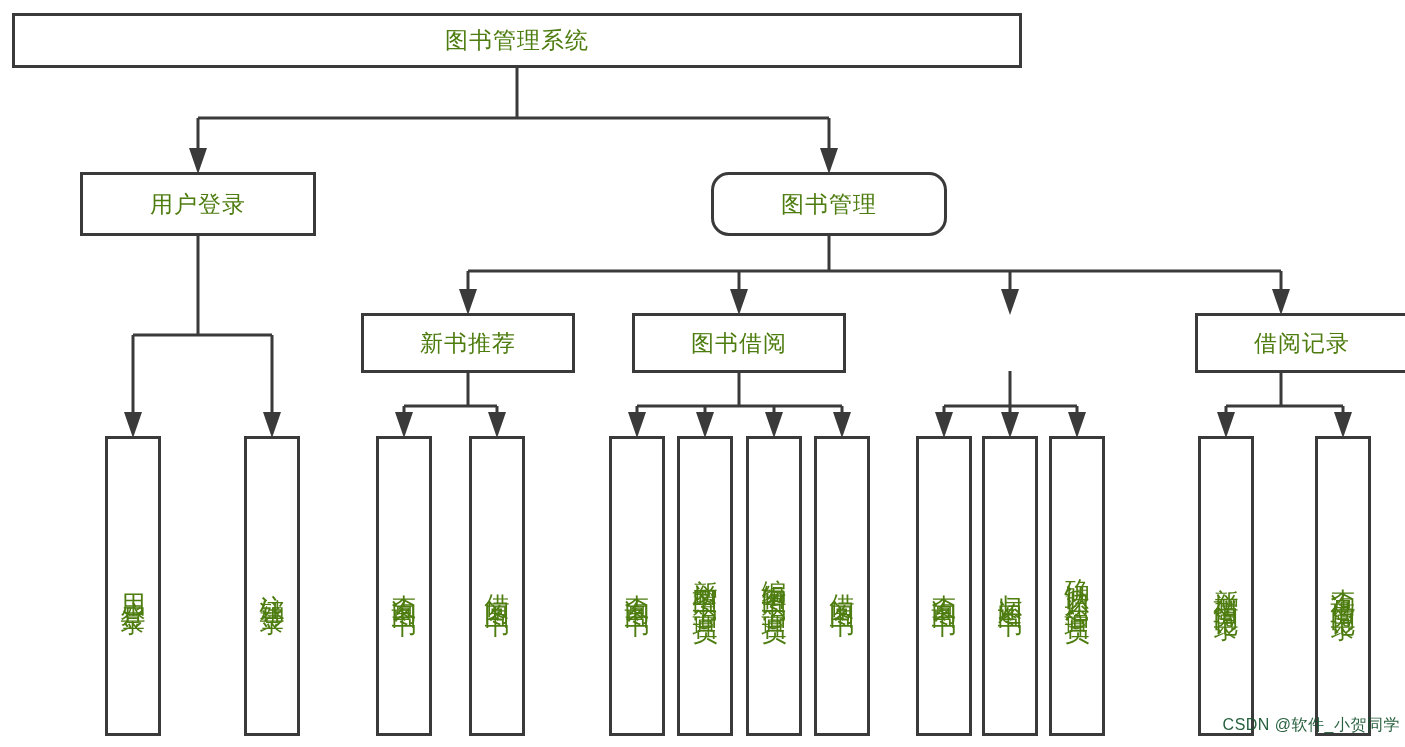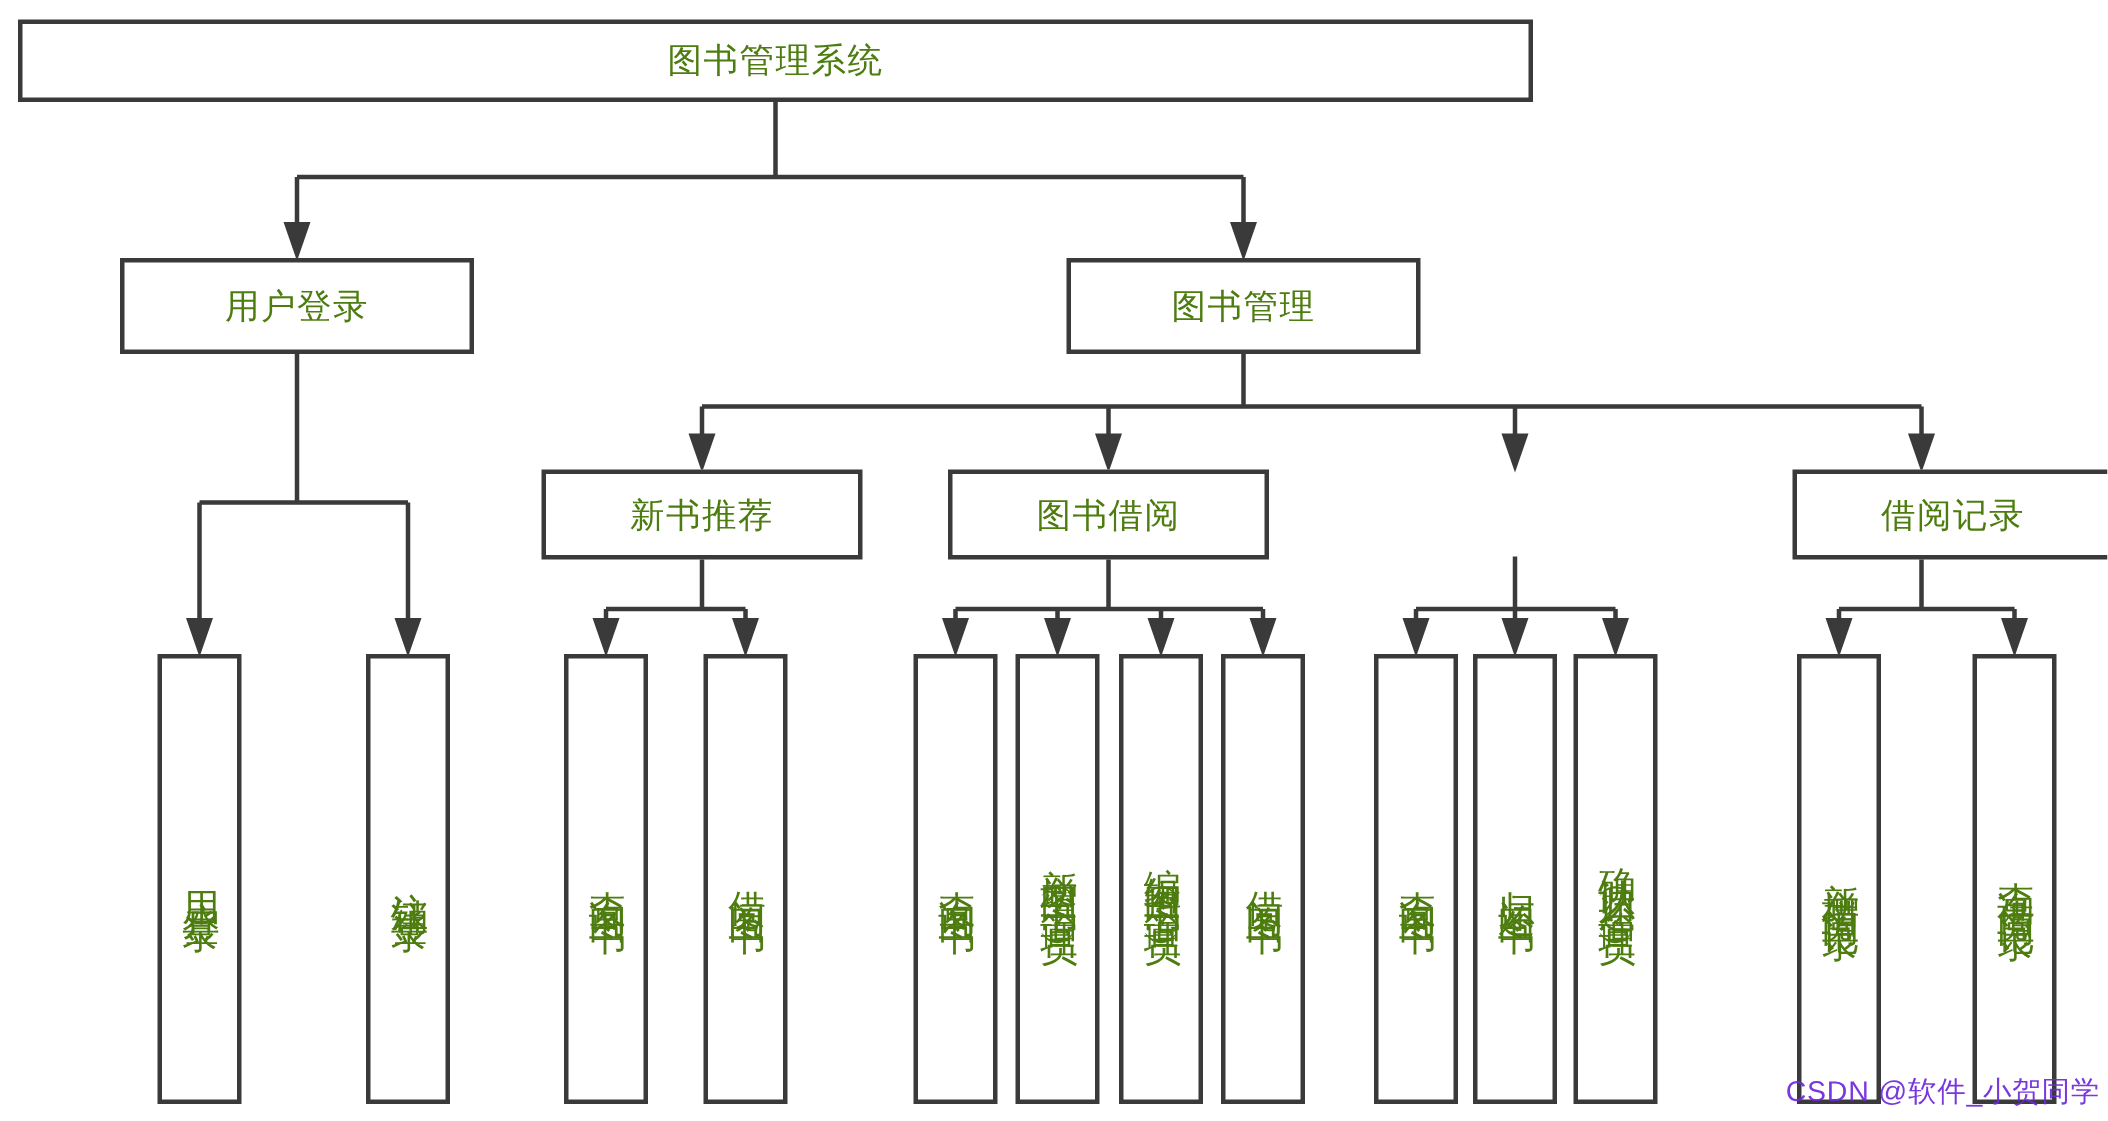--- a/index.html
+++ b/index.html
@@ -48,22 +48,22 @@
     text-orientation: mixed;
     font-size: 25px;
     letter-spacing: 6px;
     line-height: 1;
   }
   #watermark {
     position: absolute;
     right: 5px;
     top: 715px;
     z-index: 3;
-    font-size: 19px;
-    color: #6d28d9;
+    font-size: 16px;
+    color: #14532d;
     opacity: 0.92;
     letter-spacing: 0.5px;
     white-space: nowrap;
   }
 </style>
 </head>
 <body>
 
 <div id="canvas">
   <svg id="connector-svg" viewBox="0 0 1405 747">
@@ -88,21 +88,21 @@
       <polygon points="1217,412 1235,412 1226,438" fill="#3a3a3a"></polygon>
       <polygon points="1334,412 1352,412 1343,438" fill="#3a3a3a"></polygon>
     </svg>
   <div id="nodes-layer">
       <div class="node horizontal" style="left: 12px; top: 13px; width: 1010px; height: 55px;">
         <span class="lbl">图书管理系统</span>
       </div>
       <div class="node horizontal" style="left: 80px; top: 172px; width: 236px; height: 64px;">
         <span class="lbl">用户登录</span>
       </div>
-      <div class="node horizontal" style="left: 711px; top: 172px; width: 236px; height: 64px;">
+      <div class="node horizontal" style="left: 711px; top: 172px; width: 236px; height: 64px; border-radius: 18px;">
         <span class="lbl">图书管理</span>
       </div>
       <div class="node horizontal" style="left: 632px; top: 313px; width: 214px; height: 60px;">
         <span class="lbl">图书借阅</span>
       </div>
       <div class="node horizontal" style="left: 361px; top: 313px; width: 214px; height: 60px;">
         <span class="lbl">新书推荐</span>
       </div>
       <div class="node horizontal" style="left: 1174px; top: 313px; width: 214px; height: 60px; margin-left: 21px;">
         <span class="lbl">借阅记录</span>

